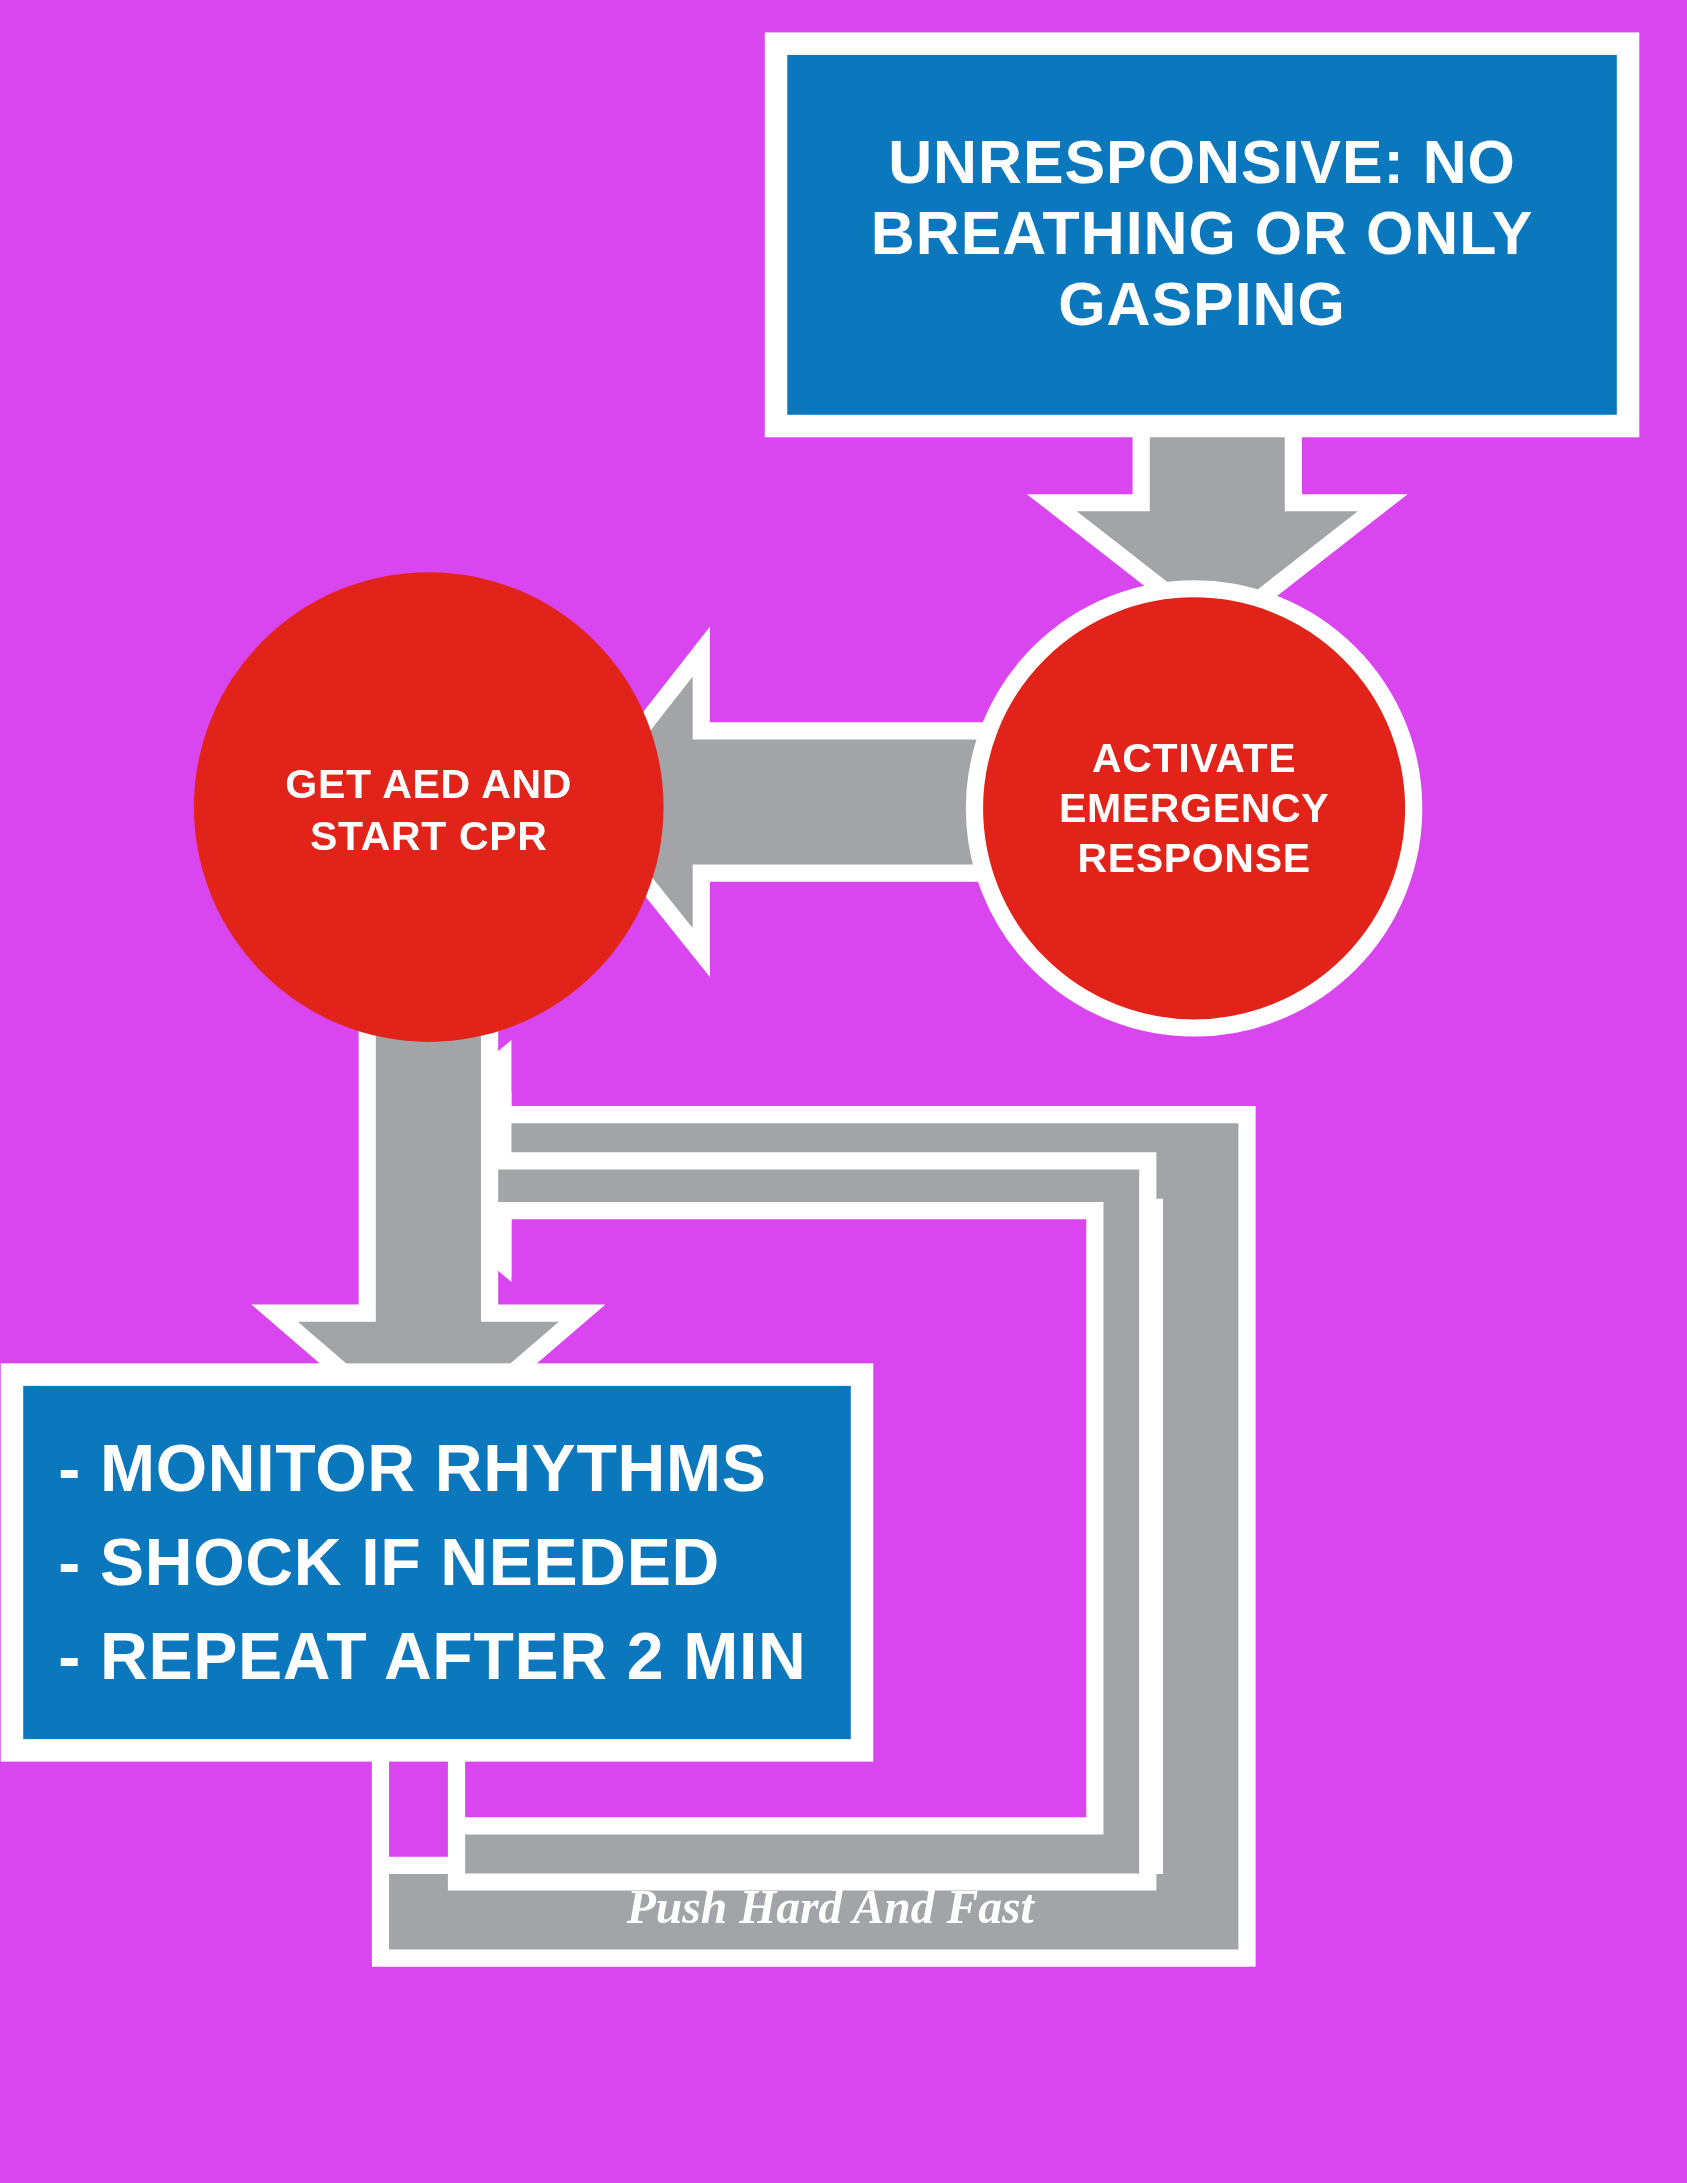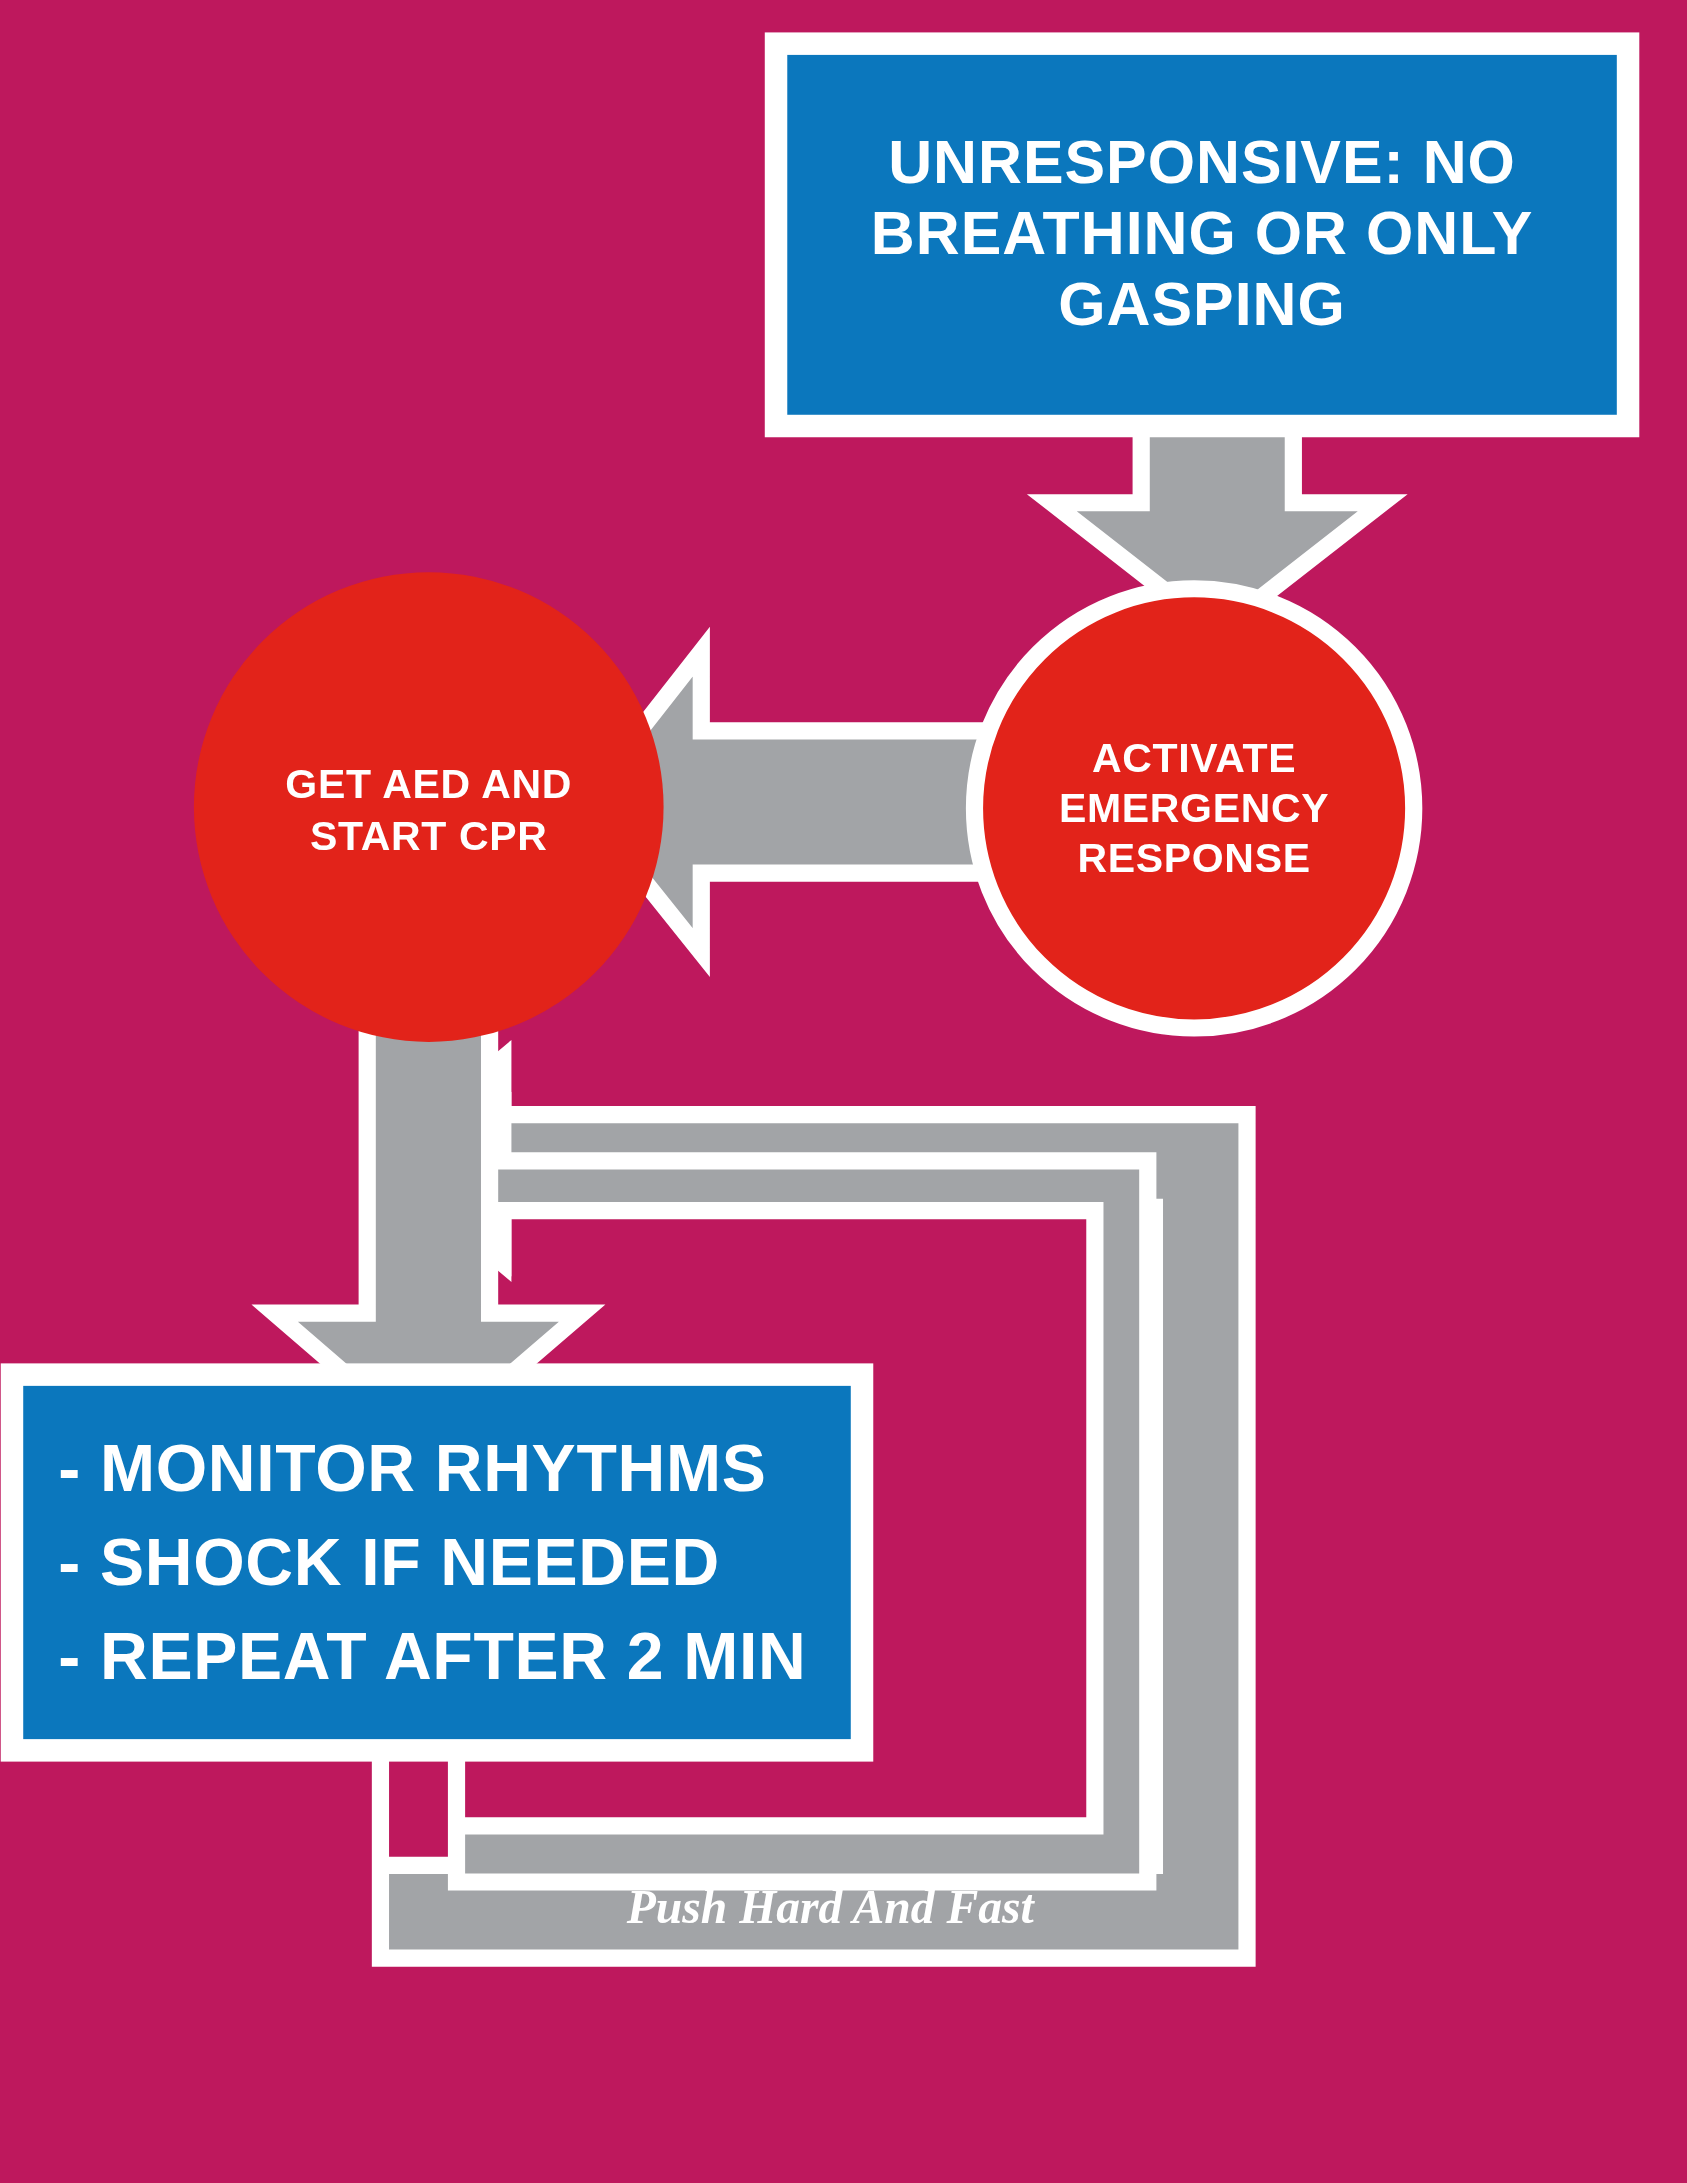--- a/index.html
+++ b/index.html
@@ -4,21 +4,21 @@
 <style>
   html, body {
     margin: 0;
     padding: 0;
     background: #476f4b;
   }
   #stage {
     position: relative;
     width: 1687px;
     height: 2183px;
-    background: #be185d;
+    background: #d946ef;
     overflow: hidden;
     font-family: "Liberation Sans", sans-serif;
   }
   svg.flow {
     position: absolute;
     inset: 0;
     width: 1687px;
     height: 2183px;
     display: block;
   }

